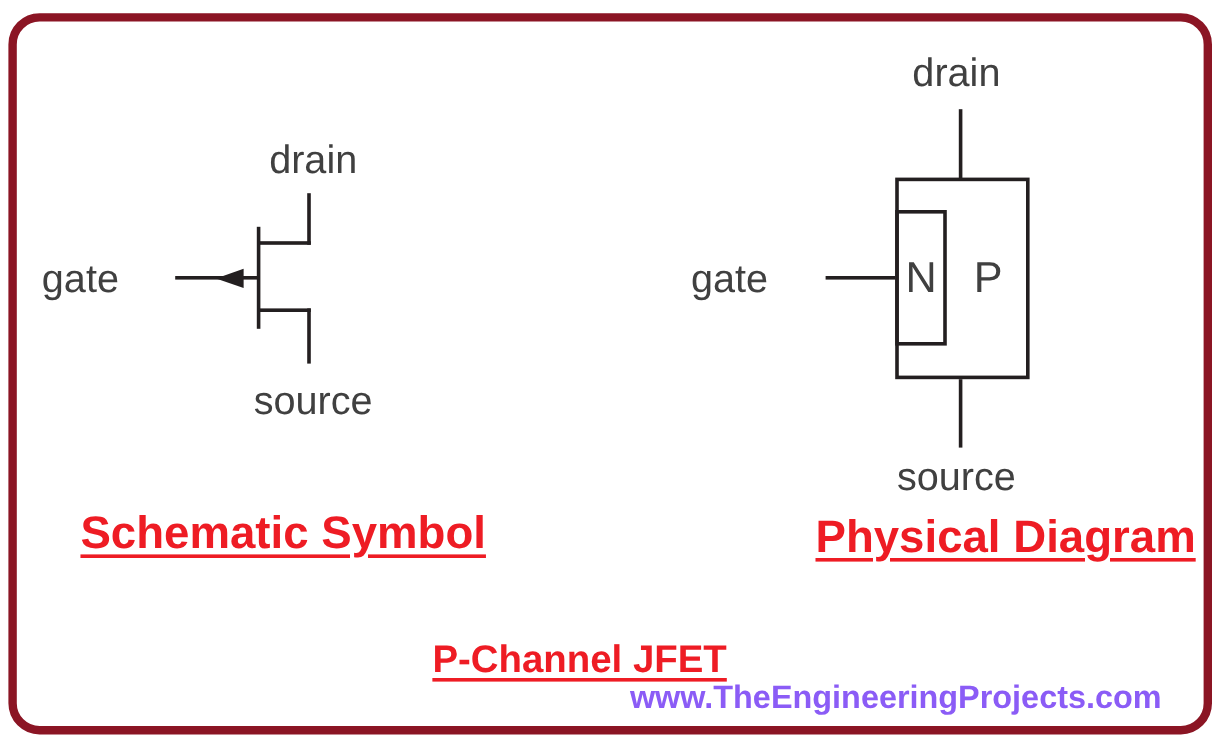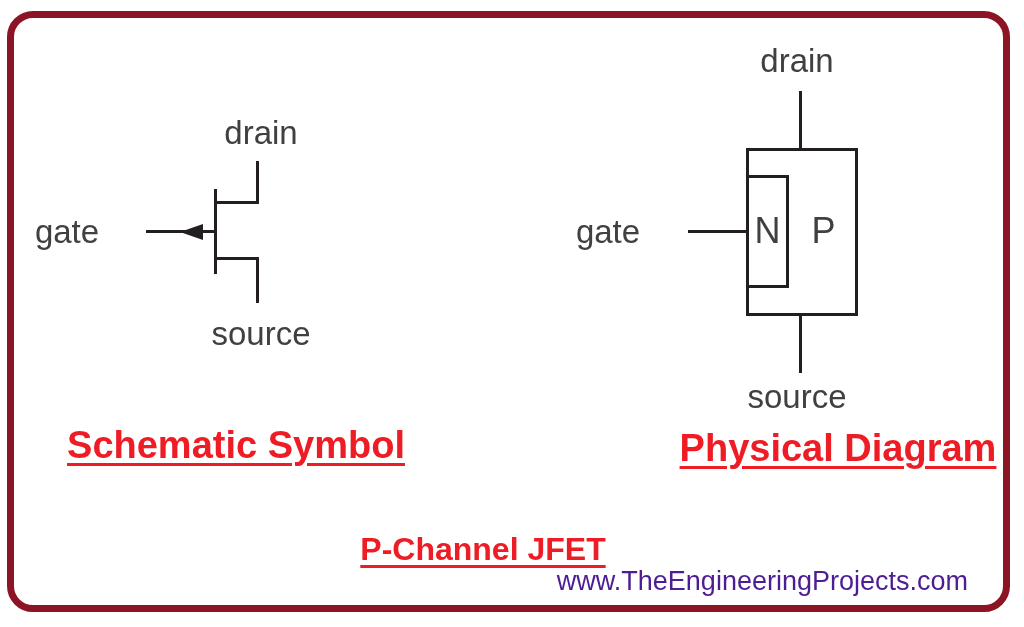--- a/index.html
+++ b/index.html
@@ -69,22 +69,22 @@
     line-height: 1;
     text-decoration: underline;
     text-decoration-thickness: 3px;
     text-underline-offset: 5px;
     white-space: nowrap;
   }
   .main-title { font-size: 32px; }
   
   .watermark {
     position: absolute;
-    color: #4c1d95;
-    font-weight: normal;
+    color: #8b5cf6;
+    font-weight: bold;
     font-size: 27px;
     line-height: 1;
     white-space: nowrap;
   }
 </style>
 </head>
 <body>
 
 <div id="canvas">
 

